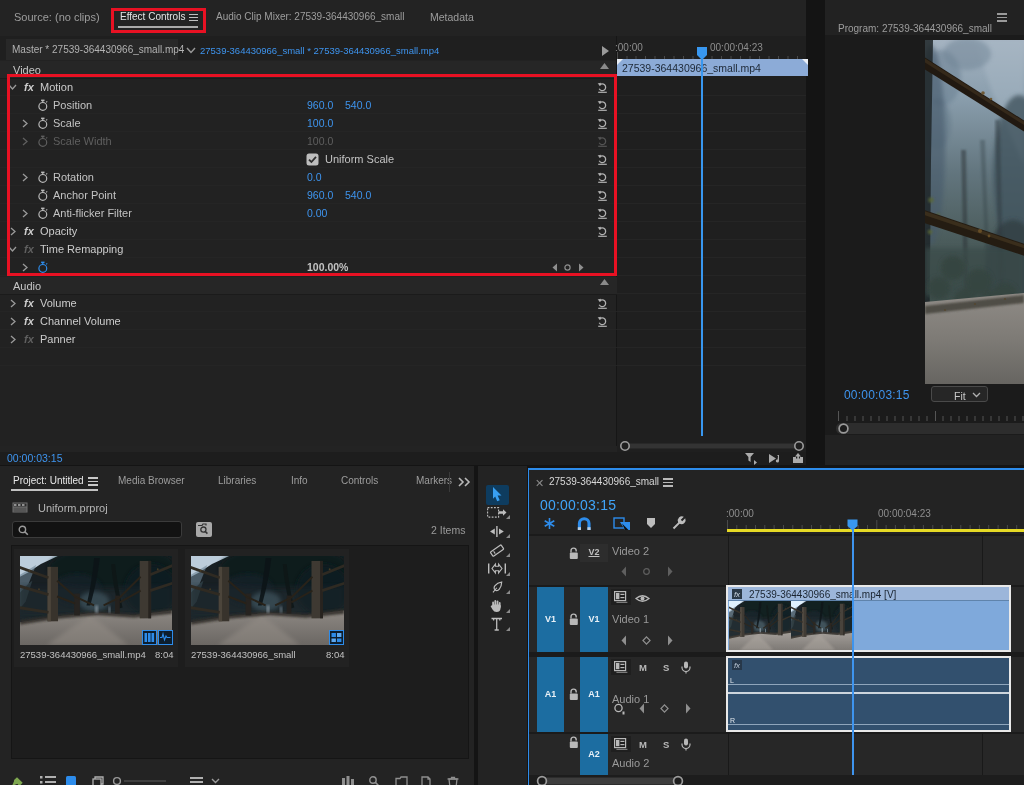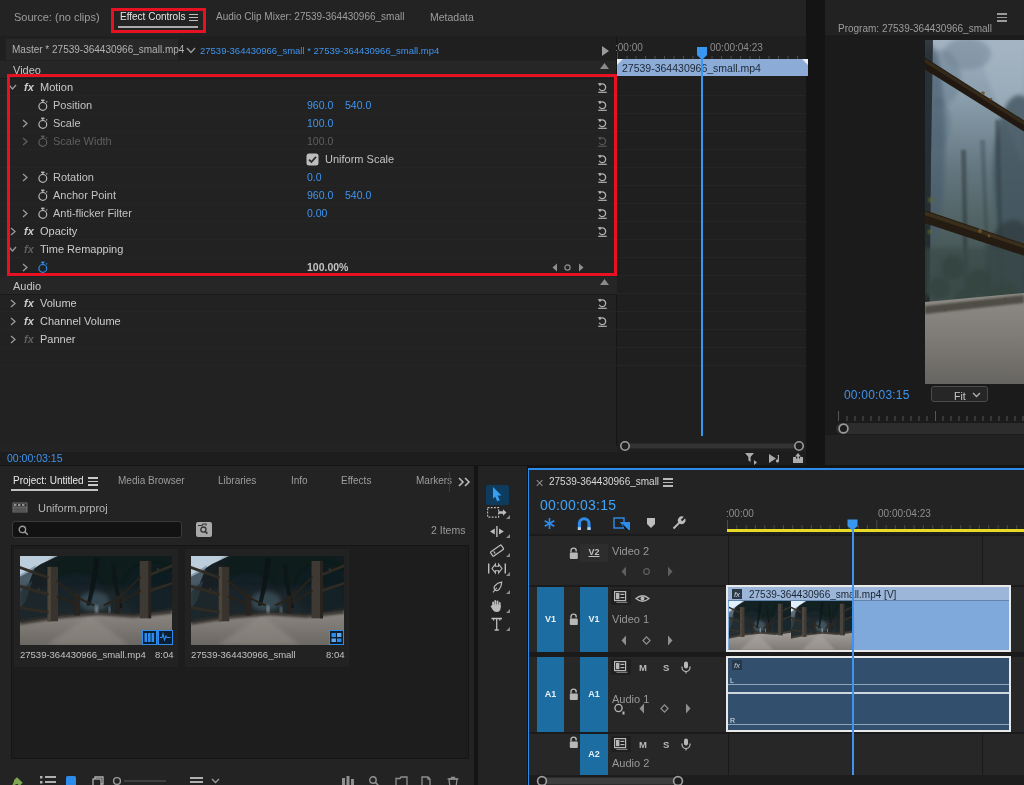--- a/index.html
+++ b/index.html
@@ -484,21 +484,21 @@
  <div class="t" style="left:13px;top:10px;font-size:10px;color:#e8e8e8;">Project: Untitled</div>
  <div class="a" style="left:88px;top:11px;width:10px;height:8px;">
   <div style="height:1.5px;background:#c9c9c9;margin-bottom:2px"></div>
   <div style="height:1.5px;background:#c9c9c9;margin-bottom:2px"></div>
   <div style="height:1.5px;background:#c9c9c9"></div>
  </div>
  <div class="a" style="left:11px;top:23px;width:87px;height:2px;background:#c2c2c2;"></div>
  <div class="t" style="left:118px;top:10px;font-size:10px;color:#9d9d9d;">Media Browser</div>
  <div class="t" style="left:218px;top:10px;font-size:10px;color:#9d9d9d;">Libraries</div>
  <div class="t" style="left:291px;top:10px;font-size:10px;color:#9d9d9d;">Info</div>
- <div class="t" style="left:341px;top:10px;font-size:10px;color:#9d9d9d;">Effects</div>
+ <div class="t" style="left:341px;top:10px;font-size:10px;color:#9d9d9d;">Controls</div>
  <div class="t" style="left:408px;top:10px;font-size:10px;color:#9d9d9d;margin-left:8px;">Markers</div>
  <div class="a" style="left:449px;top:6px;width:1px;height:20px;background:#3a3a3a;"></div>
  <svg class="a" style="left:458px;top:11px" width="13" height="10">
   <path d="M1 1 L5 5 L1 9 M7 1 L11 5 L7 9" stroke="#b9b9b9" stroke-width="1.6" fill="none"></path>
  </svg>
 
  <svg class="a" style="left:12px;top:35px" width="16" height="13">
   <rect x="0.5" y="1.5" width="15" height="10" fill="#707070"></rect>
   <rect x="1.5" y="2.5" width="13" height="3" fill="#2a2a2a"></rect>
   <rect x="2" y="3" width="2.5" height="2" fill="#909090"></rect>

